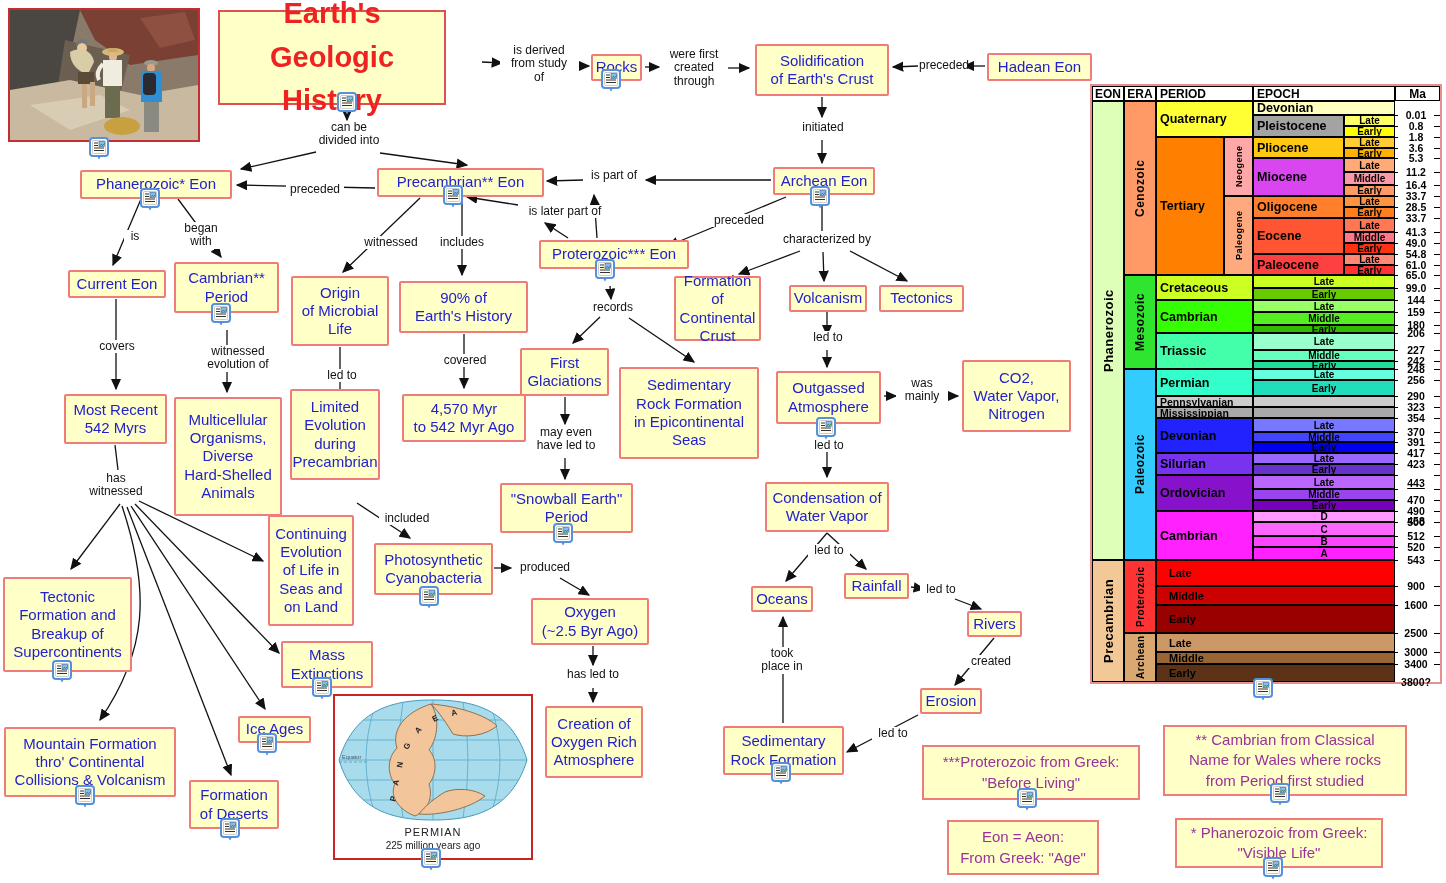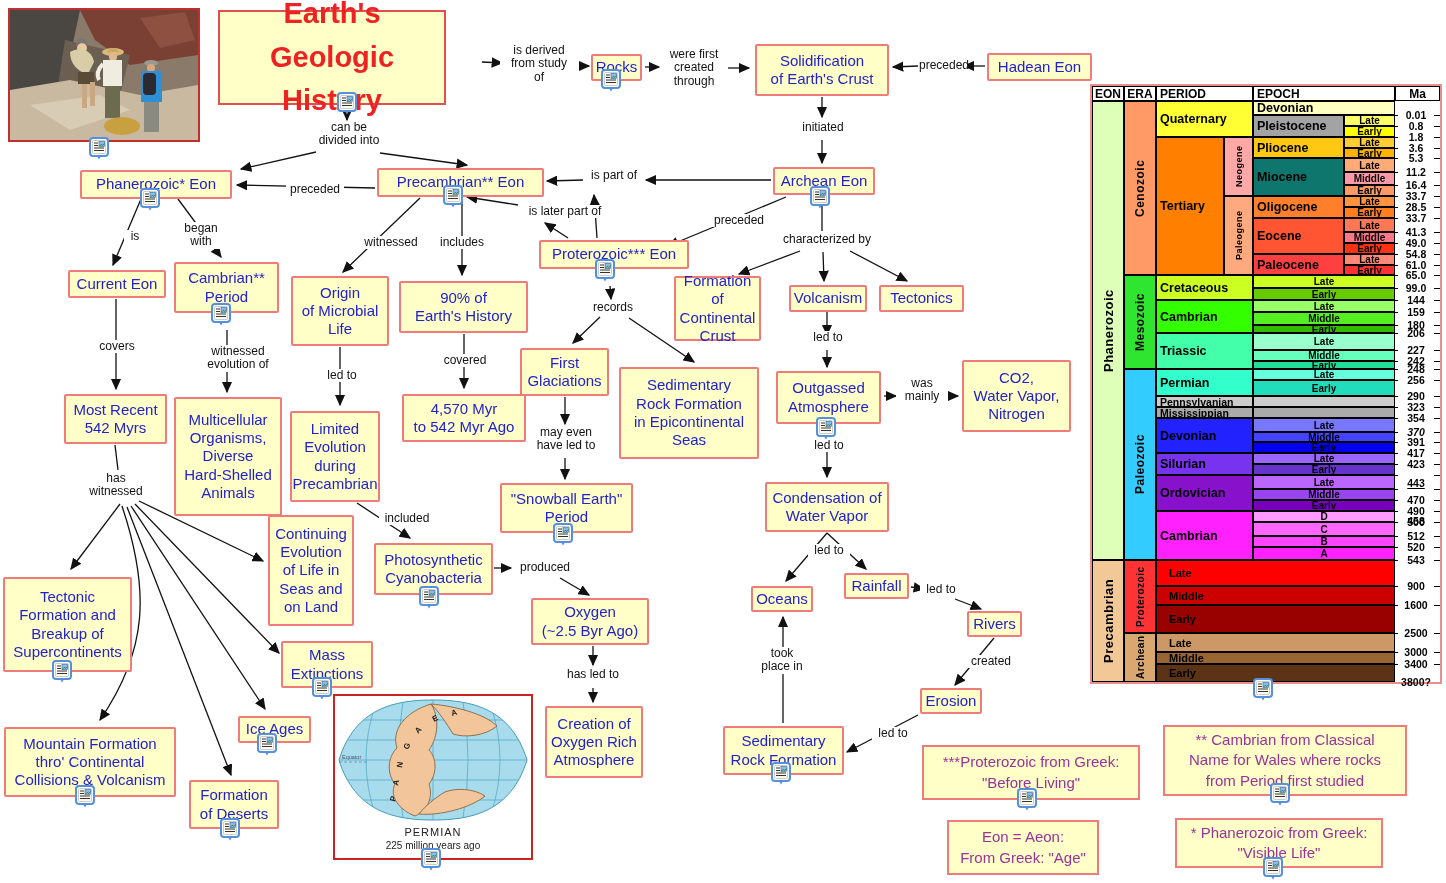--- a/index.html
+++ b/index.html
@@ -180,21 +180,21 @@
   <div class="node" style="left:962px;top:360px;width:109px;height:72px">CO2,
 Water Vapor,
 Nitrogen</div>
   <div class="node" style="left:64px;top:394px;width:103px;height:50px">Most Recent
 542 Myrs</div>
   <div class="node" style="left:174px;top:397px;width:108px;height:119px">Multicellular
 Organisms,
 Diverse
 Hard-Shelled
 Animals</div>
-  <div class="node" style="left:290px;top:411px;width:90px;height:91px">Limited
+  <div class="node" style="left:290px;top:389px;width:90px;height:91px">Limited
 Evolution
 during
 Precambrian</div>
   <div class="node" style="left:402px;top:394px;width:124px;height:48px">4,570 Myr
 to 542 Myr Ago</div>
   <div class="node" style="left:619px;top:367px;width:140px;height:92px">Sedimentary
 Rock Formation
 in Epicontinental
 Seas</div>
   <div class="node" style="left:500px;top:483px;width:133px;height:50px">"Snowball Earth"
@@ -350,21 +350,21 @@
       <div class="tcell pn" style="left: 64px; top: 321px; width: 97px; height: 11px; background: rgb(170, 170, 170); font-size: 10.5px;">Mississippian</div>
       <div class="tcell pn" style="left: 64px; top: 332px; width: 97px; height: 35px; background: rgb(34, 34, 255); font-size: 12.5px;">Devonian</div>
       <div class="tcell pn" style="left: 64px; top: 367px; width: 97px; height: 22px; background: rgb(119, 51, 238); font-size: 12.5px;">Silurian</div>
       <div class="tcell pn" style="left: 64px; top: 389px; width: 97px; height: 36px; background: rgb(136, 17, 204); font-size: 12.5px;">Ordovician</div>
       <div class="tcell pn" style="left: 64px; top: 425px; width: 97px; height: 49px; background: rgb(255, 34, 255); font-size: 12.5px;">Cambrian</div>
       <div class="tcell vt" style="left: 132px; top: 51px; width: 29px; height: 59px; background: rgb(255, 168, 168); font-size: 9px;">Neogene</div>
       <div class="tcell vt" style="left: 132px; top: 110px; width: 29px; height: 79px; background: rgb(255, 170, 126); font-size: 9px;">Paleogene</div>
       <div class="tcell pn" style="left: 161px; top: 15px; width: 142px; height: 14px; background: rgb(255, 255, 192); font-size: 12.5px;">Devonian</div>
       <div class="tcell pn" style="left: 161px; top: 29px; width: 91px; height: 22px; background: #a3a3a3; font-size: 12.5px;">Pleistocene</div>
       <div class="tcell pn" style="left: 161px; top: 51px; width: 91px; height: 21px; background: rgb(255, 200, 19); font-size: 12.5px;">Pliocene</div>
-      <div class="tcell pn" style="left: 161px; top: 72px; width: 91px; height: 38px; background: #0f766e; font-size: 12.5px;">Miocene</div>
+      <div class="tcell pn" style="left: 161px; top: 72px; width: 91px; height: 38px; background: #d946ef; font-size: 12.5px;">Miocene</div>
       <div class="tcell pn" style="left: 161px; top: 110px; width: 91px; height: 22px; background: rgb(255, 127, 42); font-size: 12.5px;">Oligocene</div>
       <div class="tcell pn" style="left: 161px; top: 132px; width: 91px; height: 36px; background: rgb(255, 85, 51); font-size: 12.5px;">Eocene</div>
       <div class="tcell pn" style="left: 161px; top: 168px; width: 91px; height: 21px; background: rgb(255, 64, 64); font-size: 12.5px;">Paleocene</div>
       <div class="tcell ag" style="left: 252px; top: 29px; width: 51px; height: 11px; background: rgb(255, 255, 102);">Late</div>
       <div class="tcell ag" style="left: 252px; top: 40px; width: 51px; height: 11px; background: rgb(255, 255, 0);">Early</div>
       <div class="tcell ag" style="left: 252px; top: 51px; width: 51px; height: 11px; background: rgb(255, 204, 51);">Late</div>
       <div class="tcell ag" style="left: 252px; top: 62px; width: 51px; height: 10px; background: rgb(255, 179, 0);">Early</div>
       <div class="tcell ag" style="left: 252px; top: 72px; width: 51px; height: 14px; background: rgb(255, 170, 119);">Late</div>
       <div class="tcell ag" style="left: 252px; top: 86px; width: 51px; height: 13px; background: rgb(255, 153, 170);">Middle</div>
       <div class="tcell ag" style="left: 252px; top: 99px; width: 51px; height: 11px; background: rgb(255, 153, 102);">Early</div>
@@ -479,21 +479,21 @@
       <div class="tick tkr" style="top: 294px;"></div>
       <div class="ma" style="top: 304px;">290</div>
       <div class="tick tkl" style="top: 310px;"></div>
       <div class="tick tkr" style="top: 310px;"></div>
       <div class="ma" style="top: 315px;">323</div>
       <div class="tick tkl" style="top: 321px;"></div>
       <div class="tick tkr" style="top: 321px;"></div>
       <div class="ma" style="top: 326px;">354</div>
       <div class="tick tkl" style="top: 332px;"></div>
       <div class="tick tkr" style="top: 332px;"></div>
-      <div class="ma" style="top: 340px; font-style: italic;">370</div>
+      <div class="ma" style="top: 340px;">370</div>
       <div class="tick tkl" style="top: 346px;"></div>
       <div class="tick tkr" style="top: 346px;"></div>
       <div class="ma" style="top: 350px;">391</div>
       <div class="tick tkl" style="top: 356px;"></div>
       <div class="tick tkr" style="top: 356px;"></div>
       <div class="ma" style="top: 361px;">417</div>
       <div class="tick tkl" style="top: 367px;"></div>
       <div class="tick tkr" style="top: 367px;"></div>
       <div class="ma" style="top: 372px;">423</div>
       <div class="tick tkl" style="top: 378px;"></div>

